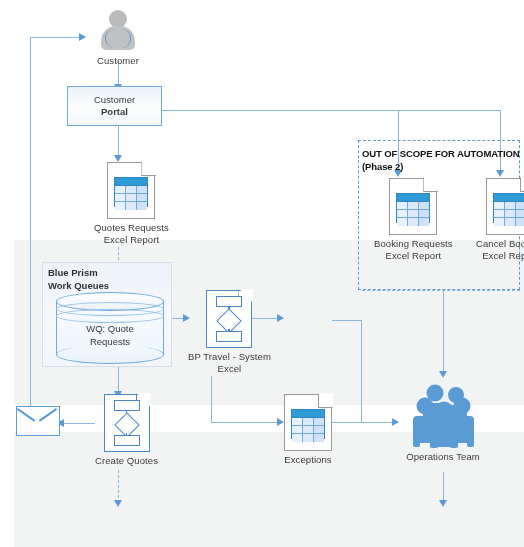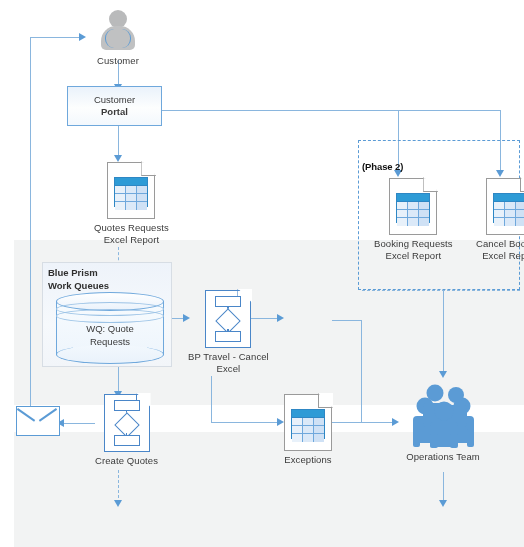--- a/index.html
+++ b/index.html
@@ -161,20 +161,21 @@
   <div class="arw arw-d" style="left:114px;top:500px;"></div>
 
   <div class="ln lnv" style="left:443px;top:472px;height:31px;"></div>
   <div class="arw arw-d" style="left:439px;top:500px;"></div>
 
   <div class="grpbox" style="left:42px;top:262px;width:130px;height:105px;"></div>
   <div class="grplbl" style="left:48px;top:267px;">Blue Prism</div>
   <div class="grplbl" style="left:48px;top:280px;">Work Queues</div>
 
   <div class="dashbox" style="left:358px;top:140px;width:162px;height:150px;"></div>
+  <div class="dashlbl" style="left:362px;top:148px;">OUT OF SCOPE FOR AUTOMATION</div>
   <div class="dashlbl" style="left:362px;top:161px;">(Phase 2)</div>
 
   <div class="node" style="left:96px;top:8px;">
     <div class="person">
       <div class="head"></div>
         <div class="body"></div>
         <div class="arcL"></div>
         <div class="arcR"></div>
     </div>
     <div class="cap">Customer</div>
@@ -287,21 +288,21 @@
     <div class="flow">
       <div class="pg"></div>
         <div class="foldcover"></div>
         <div class="foldline"></div>
       <div class="rect r1"></div>
         <div class="vl v1"></div>
         <div class="dia"></div>
         <div class="vl v2"></div>
         <div class="rect r2"></div>
     </div>
-    <div class="cap">BP Travel - Cancel</div>
+    <div class="cap">BP Travel - System</div>
     <div class="cap" style="margin-top:0;">Excel</div>
   </div>
 
 
   <div class="node" style="left:284px;top:394px;">
     <div class="sheet">
       <div class="pg"></div>
         <div class="foldcover"></div>
         <div class="fold"></div>
       <div class="grid">

